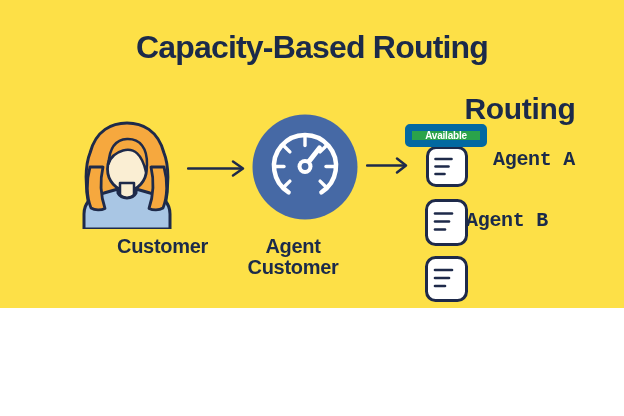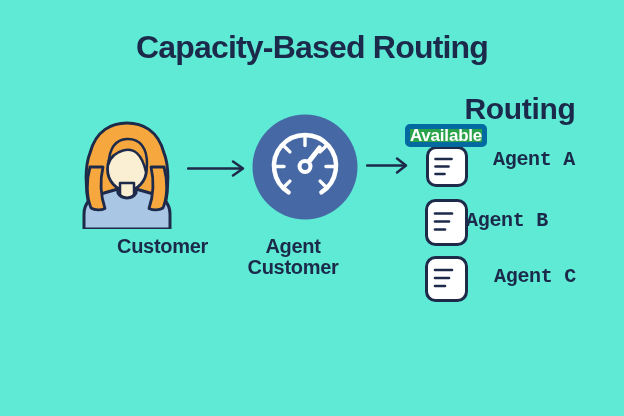--- a/index.html
+++ b/index.html
@@ -1,39 +1,39 @@
 <!DOCTYPE html>
 <html><head>
 <meta charset="utf-8">
 <style>
   html,body{margin:0;padding:0;background:#ffffff;}
   .canvas{
-    position:relative;width:624px;height:416px;overflow:hidden;
-    background:#5eead4;color:#1b2a4a;
+    position:relative;width:624px;height:308px;overflow:hidden;
+    background:#fde047;color:#1b2a4a;
     font-family:"Liberation Sans",sans-serif;
   }
   .abs{position:absolute;}
   .page-title{
     top:29px;left:0;width:624px;text-align:center;
     font-size:32px;font-weight:700;letter-spacing:-0.8px;color:#1b2a4a;
   }
   .node-label{
     text-align:center;font-size:20px;font-weight:700;line-height:21px;
     letter-spacing:-0.3px;color:#1b2a4a;
   }
   #customer-label{left:48px;top:236px;width:160px;text-align:right;}
   #capacity-label{left:212px;top:236px;width:162px;}
   .routing-heading{
     left:455px;top:92px;width:130px;text-align:center;
     font-size:30px;font-weight:700;letter-spacing:-0.3px;color:#1b2a4a;
   }
   .status-badge{
     left:405px;top:124px;width:82px;height:23px;z-index:5;
-    background:#2aa34a;border:5px solid #0369a1;border-radius:5px;
-    color:#ffffff;font-size:17px;font-weight:700;
+    background:#2aa34a;border:7px solid #0369a1;border-radius:5px;
+    color:#ffffff;font-size:10px;font-weight:700;
     display:flex;align-items:center;justify-content:center;
     box-sizing:border-box;letter-spacing:-0.2px;
   }
   .agent-label{
     font-size:20px;font-weight:700;letter-spacing:-0.3px;
     line-height:20px;color:#1b2a4a;white-space:nowrap;font-family:Liberation Mono, monospace;
   }
   #agent-a-label{left:493px;top:150px;}
   #agent-b-label{left:466px;top:211px;}
   #agent-c-label{left:494px;top:267px;}
@@ -143,15 +143,14 @@
     <svg width="43" height="46" viewBox="0 0 43 46">
       <rect x="1.5" y="1.5" width="40" height="43" rx="9" fill="#ffffff" stroke="#1e2a4a" stroke-width="3"></rect>
       <g stroke="#1e2a4a" stroke-width="2.6" stroke-linecap="round">
         <line x1="10" y1="14" x2="27" y2="14"></line>
         <line x1="10" y1="22" x2="24" y2="22"></line>
         <line x1="10" y1="30" x2="20" y2="30"></line>
       </g>
     </svg>
   </div>
 
-  <div class="abs agent-label" id="agent-c-label">Agent C</div>
 
 </div>
 
 </body></html>

